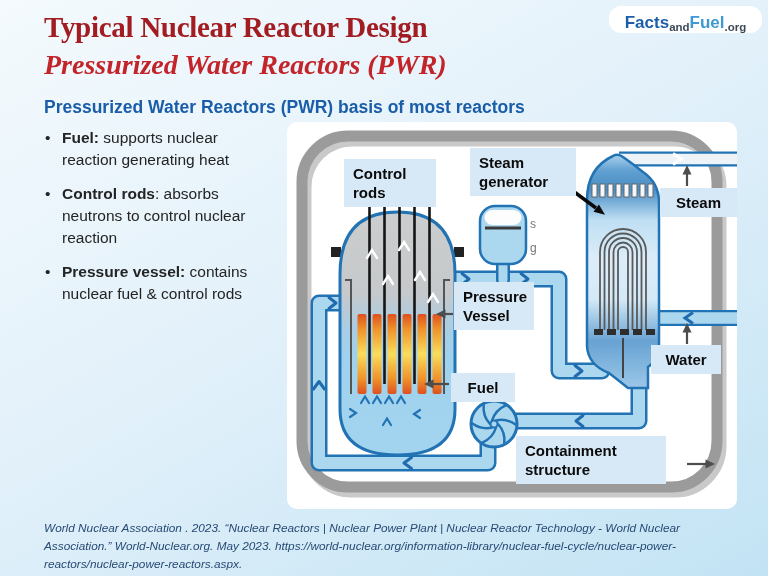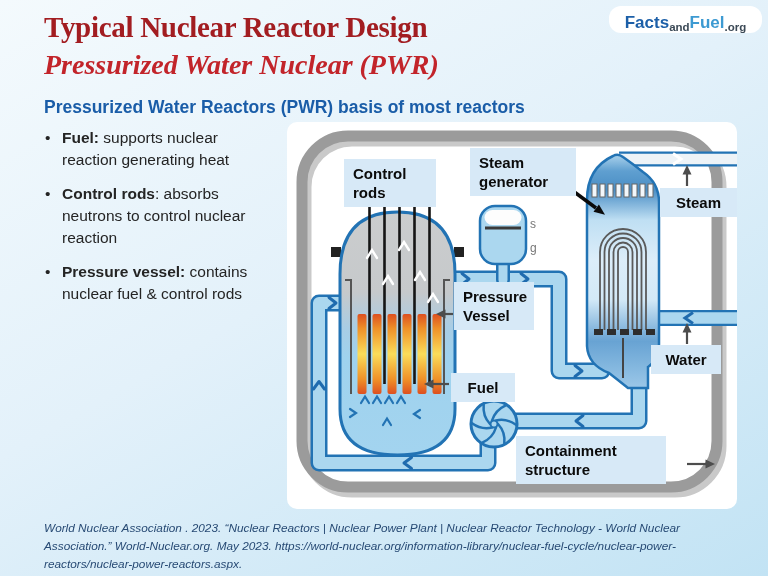--- a/index.html
+++ b/index.html
@@ -40,21 +40,21 @@
 
 <div class="logo">
   <span class="big" style="color:#1c5fa8">Facts</span>
     <span class="small">and</span>
     <span class="big" style="color:#3d9ad2">Fuel</span>
     <span class="small">.org</span>
 </div>
 
 <div class="title-block">
   <div class="title-line1">Typical Nuclear Reactor Design</div>
-  <div class="title-line2">Pressurized Water Nuclear (PWR)</div>
+  <div class="title-line2">Pressurized Water Reactors (PWR)</div>
 </div>
 
 <div class="section-heading">Pressurized Water Reactors (PWR) basis of most reactors</div>
 
 <ul class="bullets">
   <li><span class="term">Fuel:</span><span> supports nuclear reaction generating heat</span></li>
   <li><span class="term">Control rods</span><span>: absorbs neutrons to control nuclear reaction</span></li>
   <li><span class="term">Pressure vessel:</span><span> contains nuclear fuel &amp; control rods</span></li>
 </ul>
 

